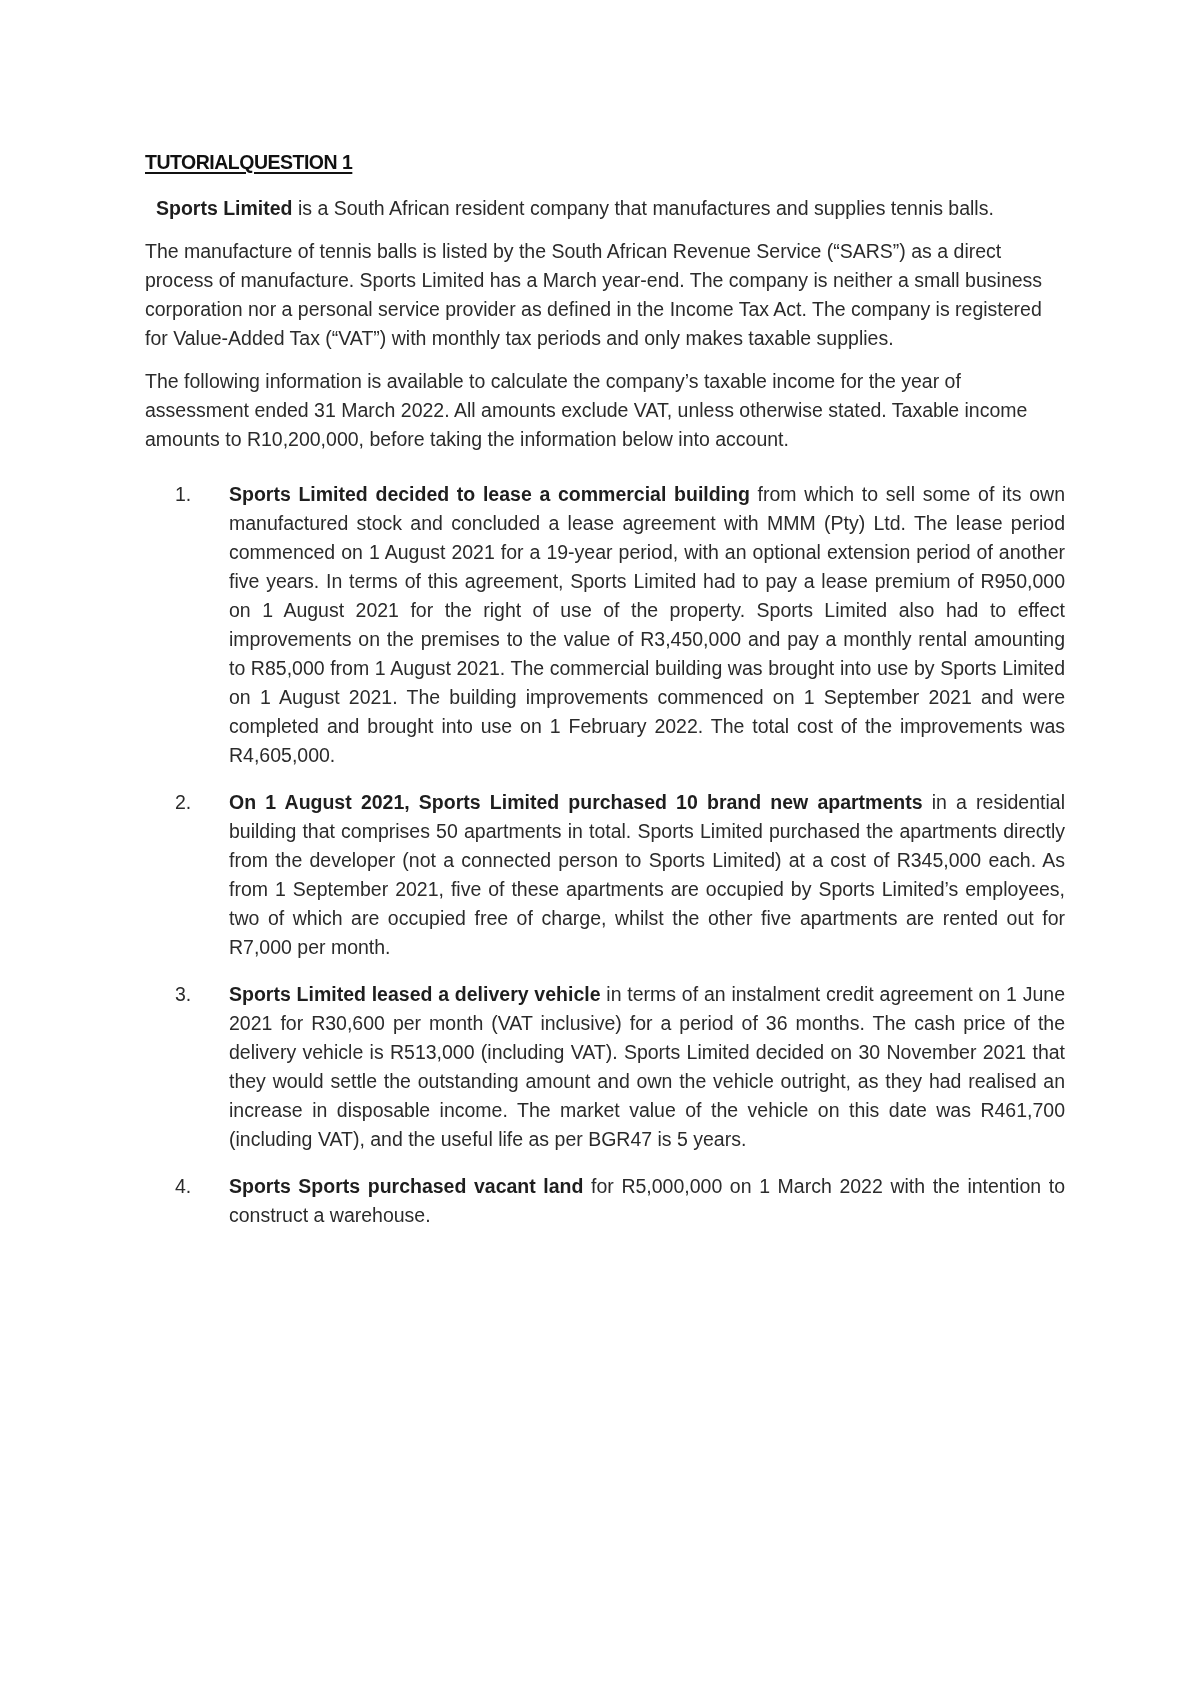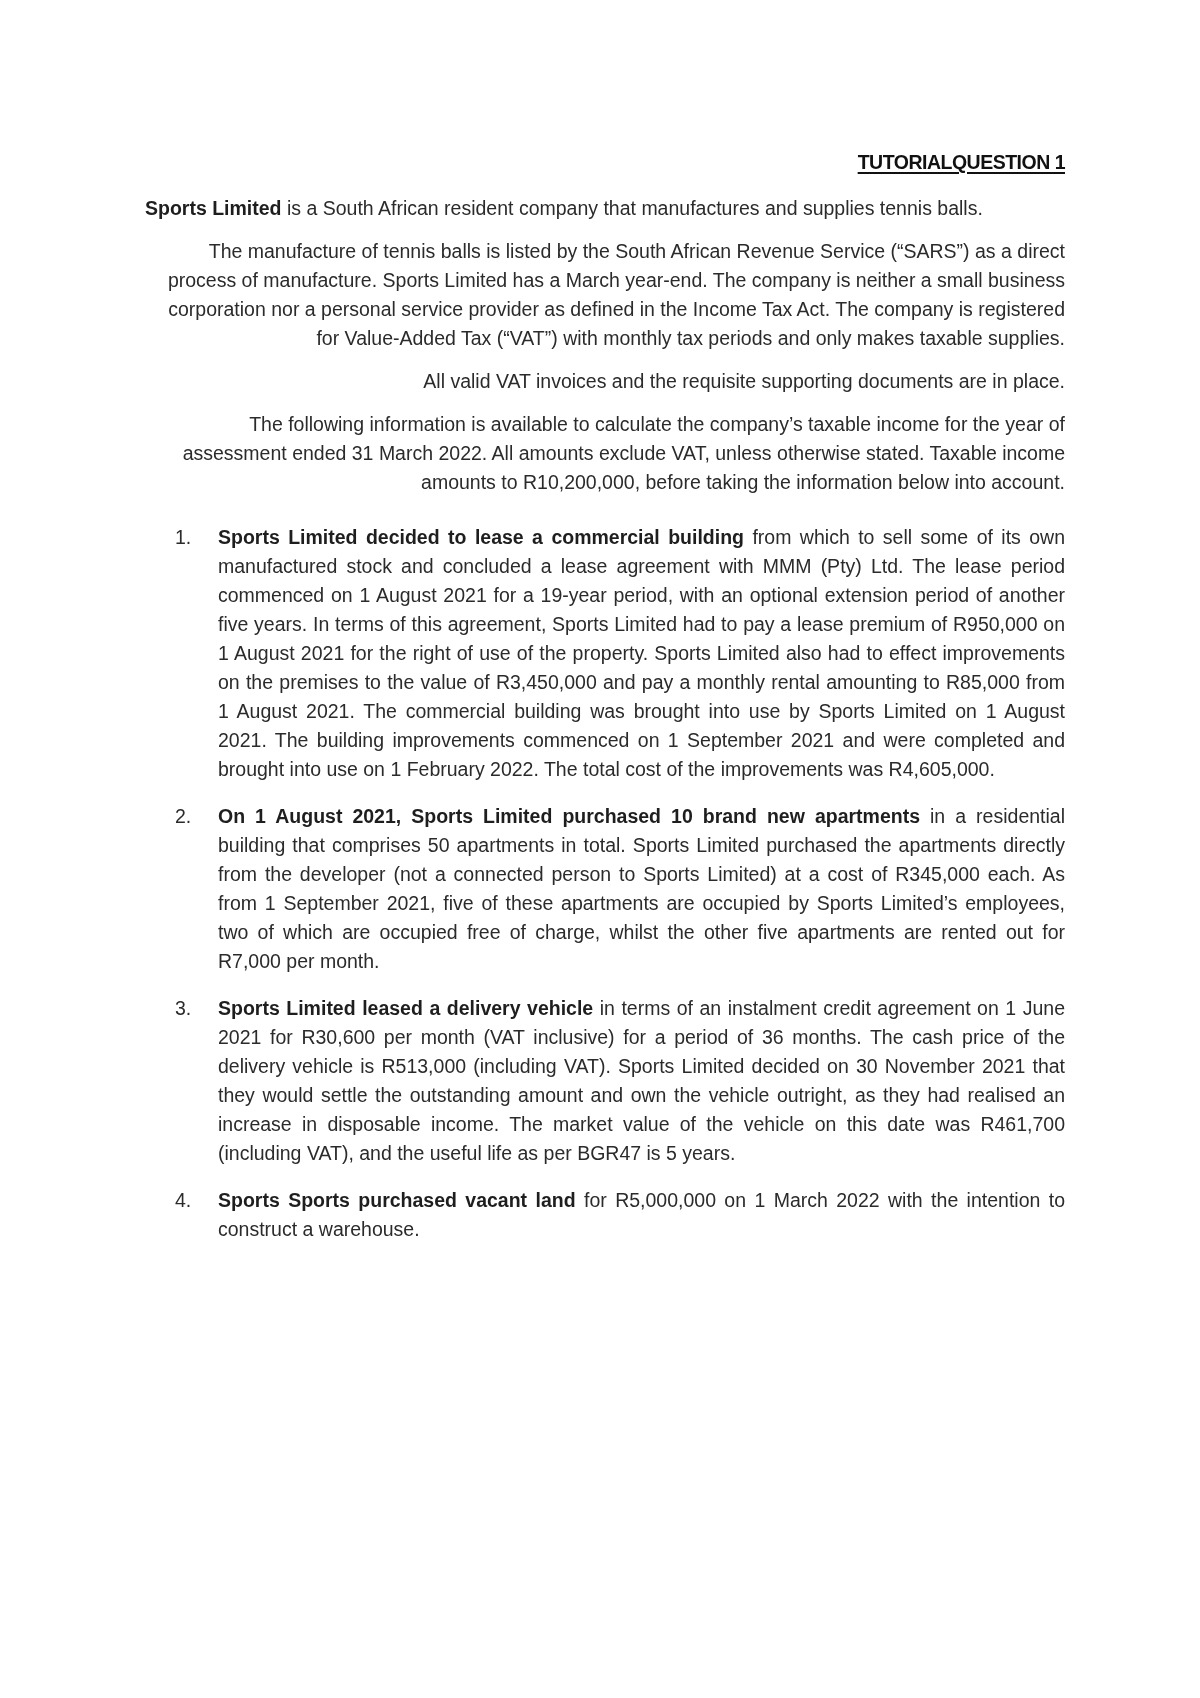--- a/index.html
+++ b/index.html
@@ -26,27 +26,26 @@
     .heading {
       font-weight: bold;
       text-decoration: underline;
       text-decoration-thickness: 2px;
       text-underline-offset: 3px;
       color: #111111;
       font-size: 19.5px;
       letter-spacing: -0.5px;
       margin: 0 0 18px 0;
       height: 28px;
-      text-align: right;
     }
     p {
       margin: 0 0 14px 0;
-      text-align: right;
+      text-align: left;
     }
-    p.justify, .item-body { text-align: justify; }
+    p.justify, .item-body { text-align: justify; margin-left: 11px; }
     b { color: #1e1e1e; font-weight: bold; }
     ol.questions {
       list-style: none;
       margin: 26px 0 0 0;
       padding: 0;
     }
     ol.questions li {
       position: relative;
       padding-left: 73px;
       margin-bottom: 18px;
@@ -61,21 +60,20 @@
 <body>
 
 <div class="page">
 
   <div class="heading">TUTORIALQUESTION 1</div>
 
   <p class="justify"><b>Sports Limited</b><span> is a South African resident company that manufactures and supplies tennis balls.</span></p>
 
   <p><span>The manufacture of tennis balls is listed by the South African Revenue Service (“SARS”) as a direct process of manufacture. Sports Limited has a March year-end. The company is neither a small business corporation nor a personal service provider as defined in the Income Tax Act. The company is registered for Value-Added Tax (“VAT”) with monthly tax periods and only makes taxable supplies.</span></p>
 
-  <p><span>All valid VAT invoices and the requisite supporting documents are in place.</span></p>
 
   <p><span>The following information is available to calculate the company’s taxable income for the year of assessment ended 31 March 2022. All amounts exclude VAT, unless otherwise stated. Taxable income amounts to R10,200,000, before taking the information below into account.</span></p>
 
   <ol class="questions">
     <li>
       <span class="item-num">1.</span>
       <div class="item-body"><b>Sports Limited decided to lease a commercial building</b><span> from which to sell some of its own manufactured stock and concluded a lease agreement with MMM (Pty) Ltd. The lease period commenced on 1 August 2021 for a 19-year period, with an optional extension period of another five years. In terms of this agreement, Sports Limited had to pay a lease premium of R950,000 on 1 August 2021 for the right of use of the property. Sports Limited also had to effect improvements on the premises to the value of R3,450,000 and pay a monthly rental amounting to R85,000 from 1 August 2021. The commercial building was brought into use by Sports Limited on 1 August 2021. The building improvements commenced on 1 September 2021 and were completed and brought into use on 1 February 2022. The total cost of the improvements was R4,605,000.</span></div>
     </li>
     <li>
       <span class="item-num">2.</span>

